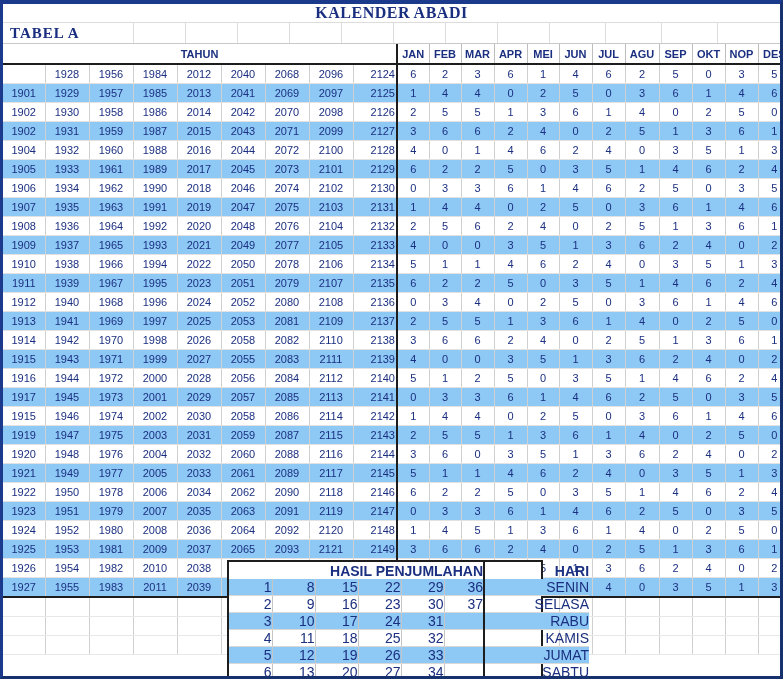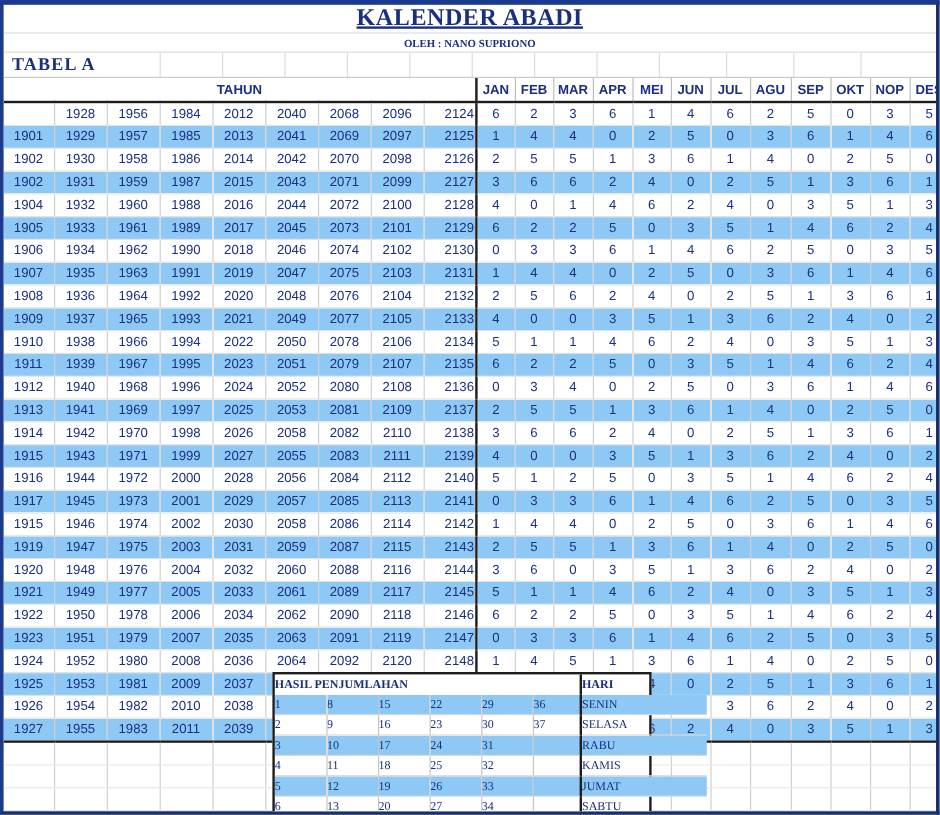--- a/index.html
+++ b/index.html
@@ -33,21 +33,21 @@
     padding: 0;
     margin: 0;
     font-weight: normal;
     overflow: hidden;
     white-space: nowrap;
   }
 
   
   .titles { width: 777px; }
   .titles td { border-bottom: 1px solid #dcdcdc; text-align: center; color: #1b2f80; }
-  .t-main   { height: 16px; font-family: "Liberation Serif", serif; font-size: 20px; font-weight: bold; letter-spacing: .5px; text-decoration: underline; }
+  .t-main   { height: 16px; font-family: "Liberation Serif", serif; font-size: 16px; font-weight: bold; letter-spacing: .5px; }
   .t-sub    { height: 16px; font-family: "Liberation Serif", serif; font-size: 11px; font-weight: bold; }
   .t-author { height: 15px; font-family: "Liberation Serif", serif; font-size: 9px; font-weight: bold; }
 
   
   .labelrow { width: 777px; }
   .labelrow td { height: 20px; border-right: 1px solid #dcdcdc; border-bottom: 1px solid #c9c9c9; }
   .labelrow td.lbl {
     font-family: "Liberation Serif", serif;
     font-size: 15px; font-weight: bold; color: #1b2f80;
     padding-left: 7px; letter-spacing: 1px;
@@ -100,26 +100,25 @@
     left: 224px;
     top: 556px;
     width: 316px;
     border: 2px solid #1d1d1d;
     background: #ffffff;
     box-sizing: border-box;
   }
   #tabelB table { width: 100%; }
   #tabelB td {
     height: 16px;
-    font-size: 10px;
+    font-size: 14px;
     color: #1b2f80;
-    text-align: left;
+    text-align: right;
     border-right: 1px solid #c5c5c5;
     border-bottom: 1px solid #d8d8d8;
-    font-family: Liberation Serif, serif;
   }
   #tabelB tr.bhdr td {
     font-weight: bold;
     border-bottom: 2px solid #1d1d1d;
     height: 17px;
   }
   #tabelB td.hari { border-left: 2px solid #1d1d1d; border-right: none; }
   #tabelB tr.band td { background: #8ec9f5; }
   #tabelB tr:last-child td { border-bottom: none; }
   #tabelB td.lastnum { border-right: none; }
@@ -129,23 +128,20 @@
 
 <div id="sheet">
 
   <table class="titles">
     <colgroup>
         <col style="width:777px">
       </colgroup>
     <tbody>
       <tr>
           <td class="t-main">KALENDER ABADI</td>
-        </tr>
-      <tr>
-          <td class="t-author">OLEH : NANO SUPRIONO</td>
         </tr>
     </tbody>
   </table>
 
   <table class="labelrow">
     <colgroup>
       <col style="width:130px">
         <col style="width:52px">
         <col style="width:52px">
       <col style="width:52px">

